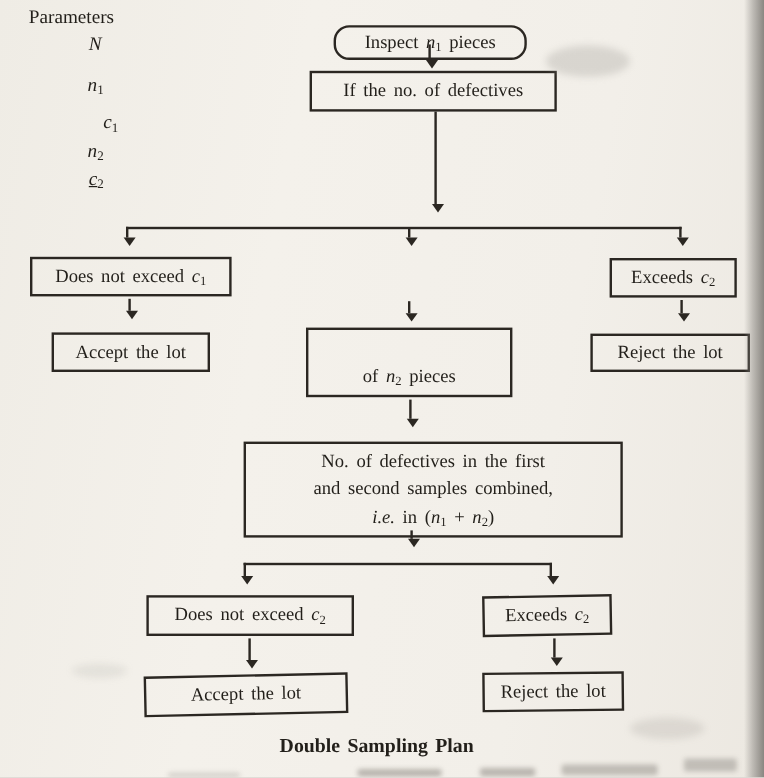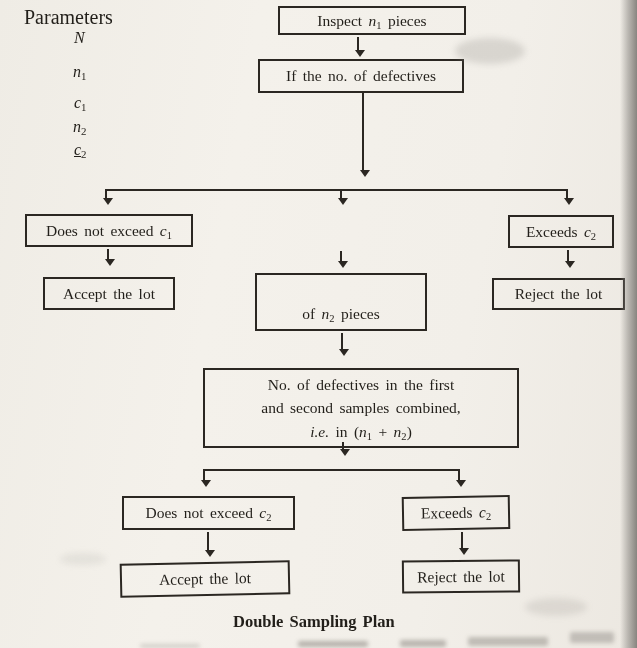--- a/index.html
+++ b/index.html
@@ -25,46 +25,46 @@
   .var i{font-style:italic;}
   i{font-style:italic;}
   sub{font-size:0.68em;vertical-align:-0.25em;line-height:0;font-style:normal;}
   .varrow{position:absolute;width:0;border-left:2px solid #2b2722;}
   .varrow::after{
     content:"";position:absolute;left:-4px;bottom:-7px;
     border-left:5px solid transparent;border-right:5px solid transparent;
     border-top:7px solid #2b2722;
   }
   .hline{position:absolute;height:0;border-top:2px solid #2b2722;}
-  .param-title{position:absolute;font-size:20px;}
+  .param-title{position:absolute;font-size:16px;}
   .param{position:absolute;font-size:16px;font-style:italic;}
   .caption{
     position:absolute;font-weight:bold;font-size:16.5px;
     word-spacing:2px;
   }
   .edge-band{
     position:absolute;top:0;right:0;bottom:0;width:17px;
     background:linear-gradient(to right,rgba(150,147,142,0) 0%,rgba(148,145,140,0.55) 45%,rgba(118,115,110,0.85) 100%);
   }
   .smudge{position:absolute;border-radius:50%;filter:blur(3px);}
   .ghost{position:absolute;filter:blur(2px);border-radius:2px;}
 </style>
 </head>
 <body>
 
 <div id="page">
 
   <div class="param-title" style="left:24px;top:6px;">Parameters</div>
   <div class="param" style="left:74px;top:29px;"><i>N</i><sub></sub></div>
   <div class="param" style="left:73px;top:63px;"><i>n</i><sub>1</sub></div>
-  <div class="param" style="left:74px;top:94px;"><i>c</i><sub>1</sub></div>
+  <div class="param" style="left:86px;top:94px;"><i>c</i><sub>1</sub></div>
   <div class="param" style="left:73px;top:118px;"><i>n</i><sub>2</sub></div>
   <div class="param" style="left:74px;top:141px;text-decoration:underline;"><i>c</i><sub>2</sub></div>
 
-  <div class="box" style="left:278px;top:6px;width:188px;height:29px;">
+  <div class="box" style="left:278px;top:21px;width:161px;height:29px;border-radius:13px;">
     <span><span>Inspect </span><span class="var"><i>n</i><sub>1</sub></span><span> pieces</span></span>
   </div>
   <div class="varrow" style="left:357px;top:37px;height:13px;"></div>
 
   <div class="box" style="left:258px;top:59px;width:206px;height:34px;">
     <span>If the no. of defectives</span>
   </div>
   <div class="varrow" style="left:362px;top:93px;height:77px;"></div>
 
   <div class="hline" style="left:105px;top:189px;width:463px;"></div>

